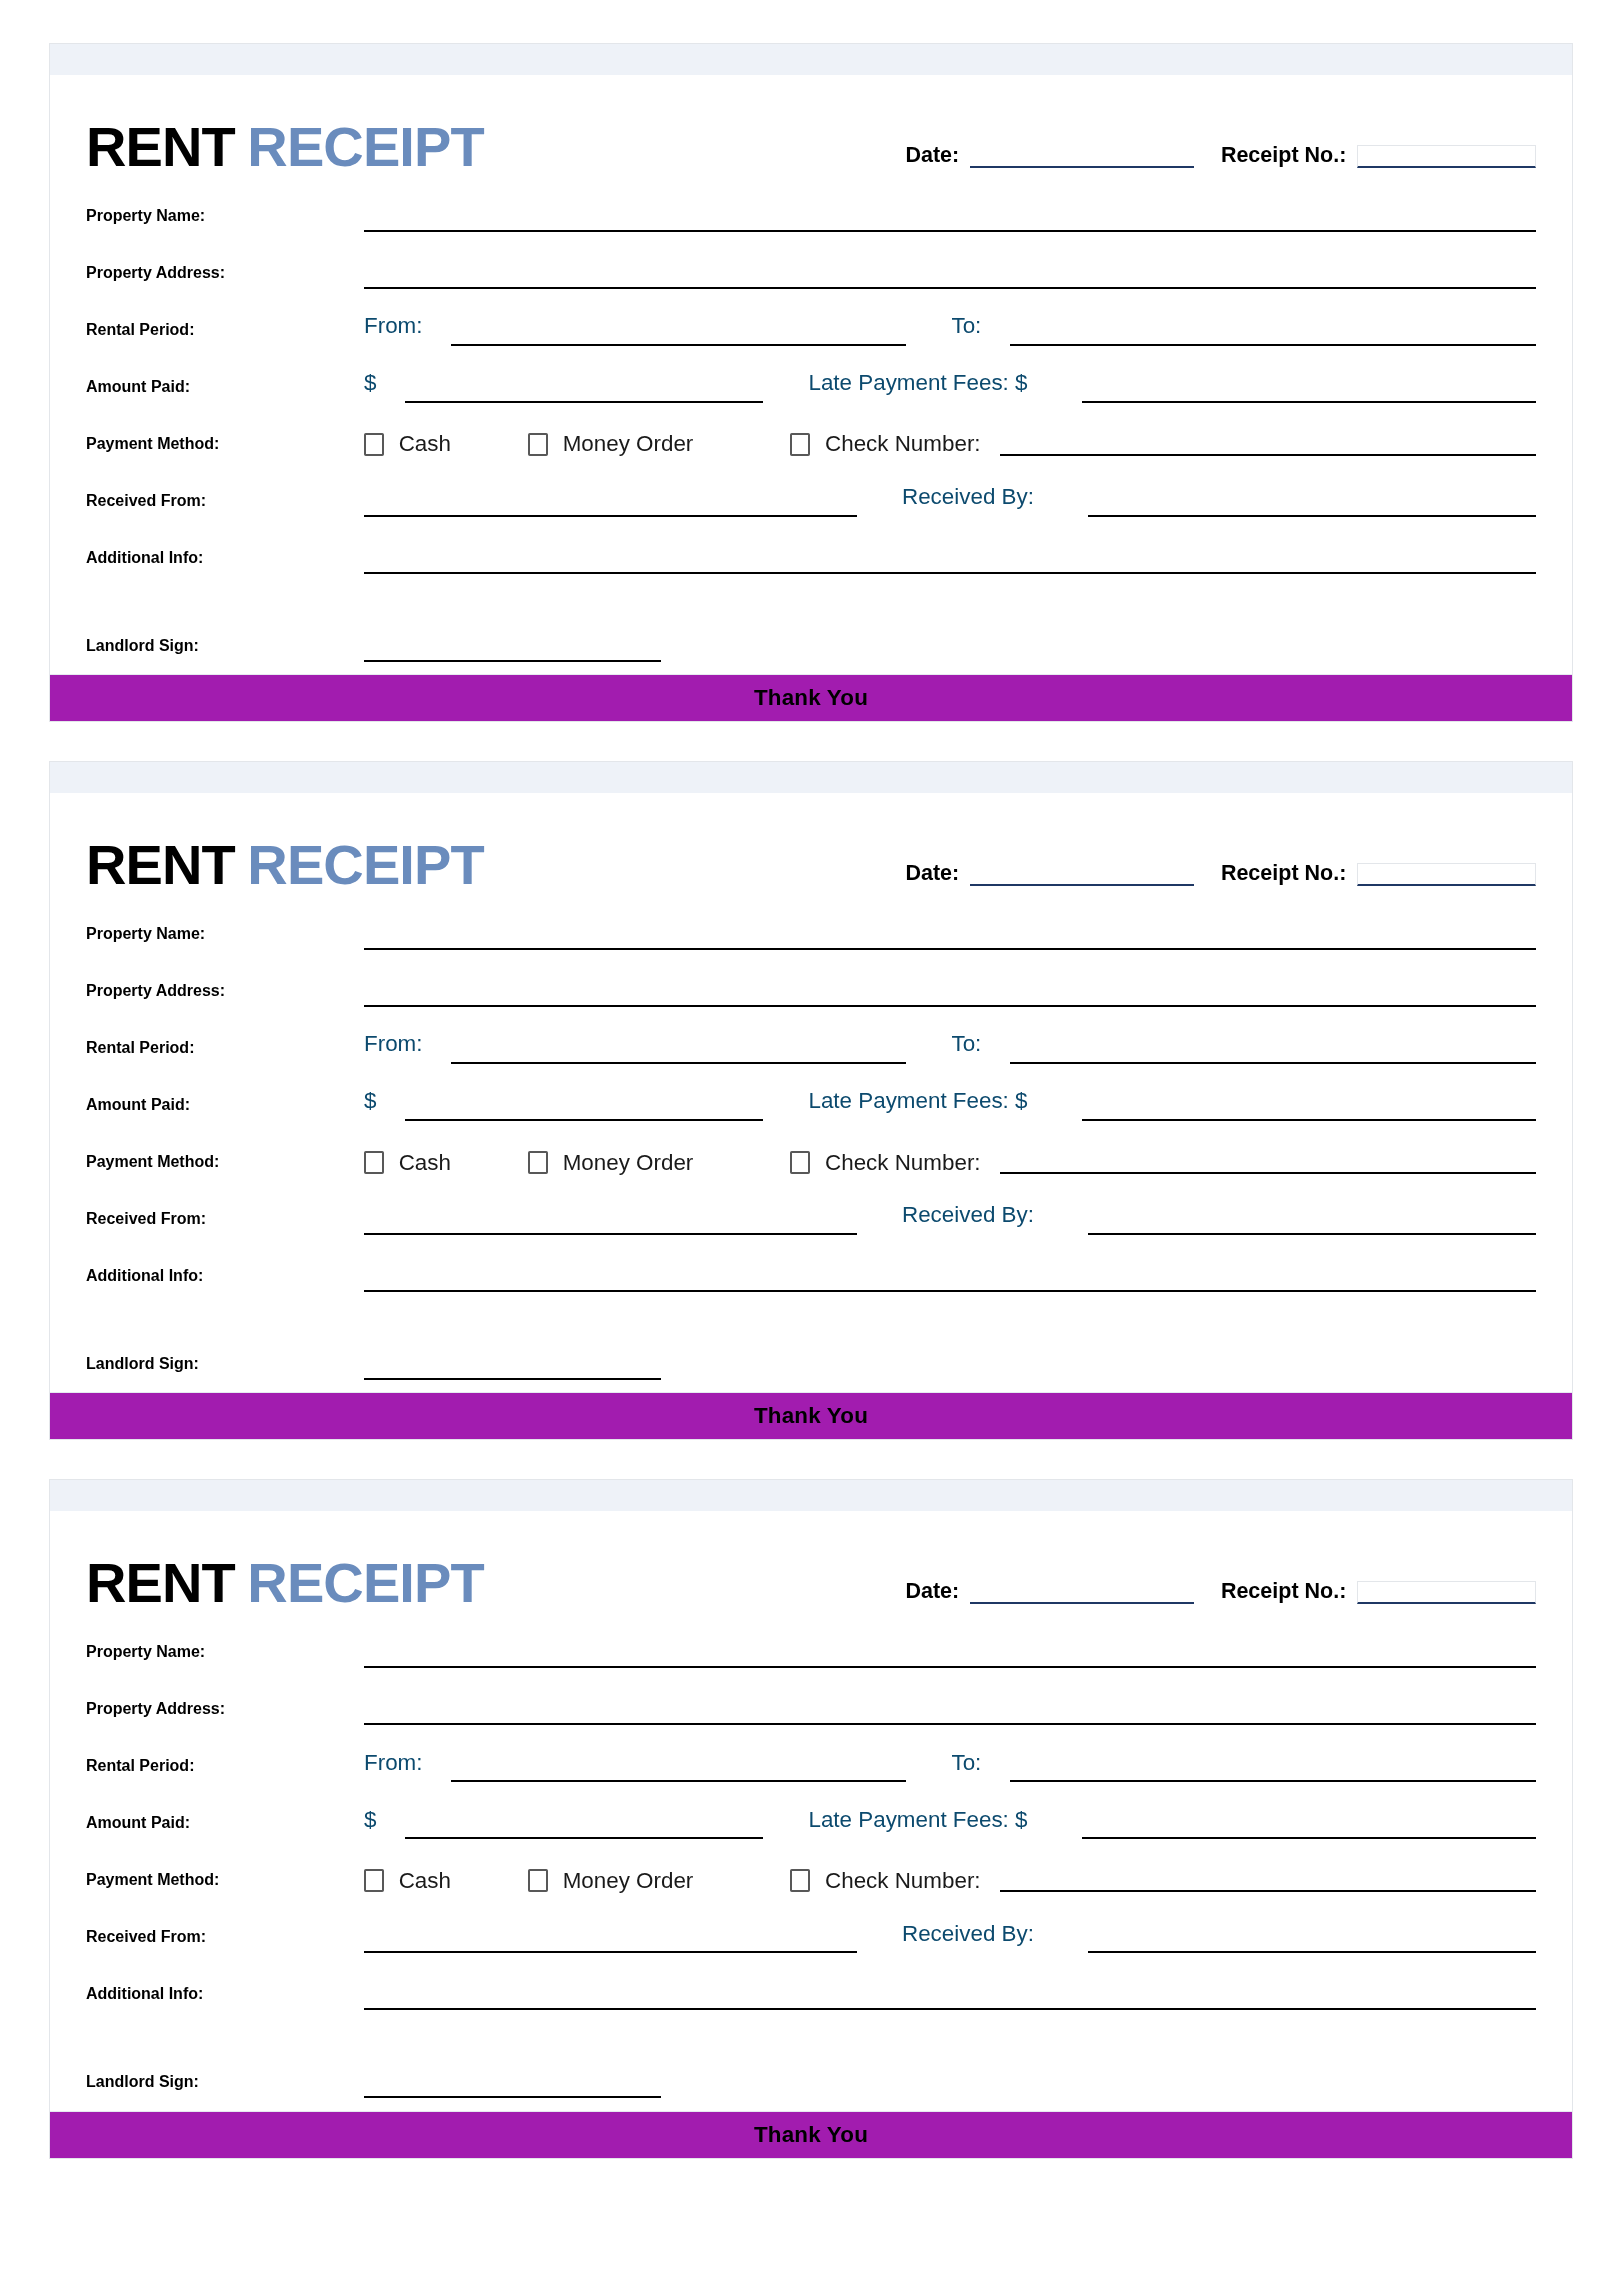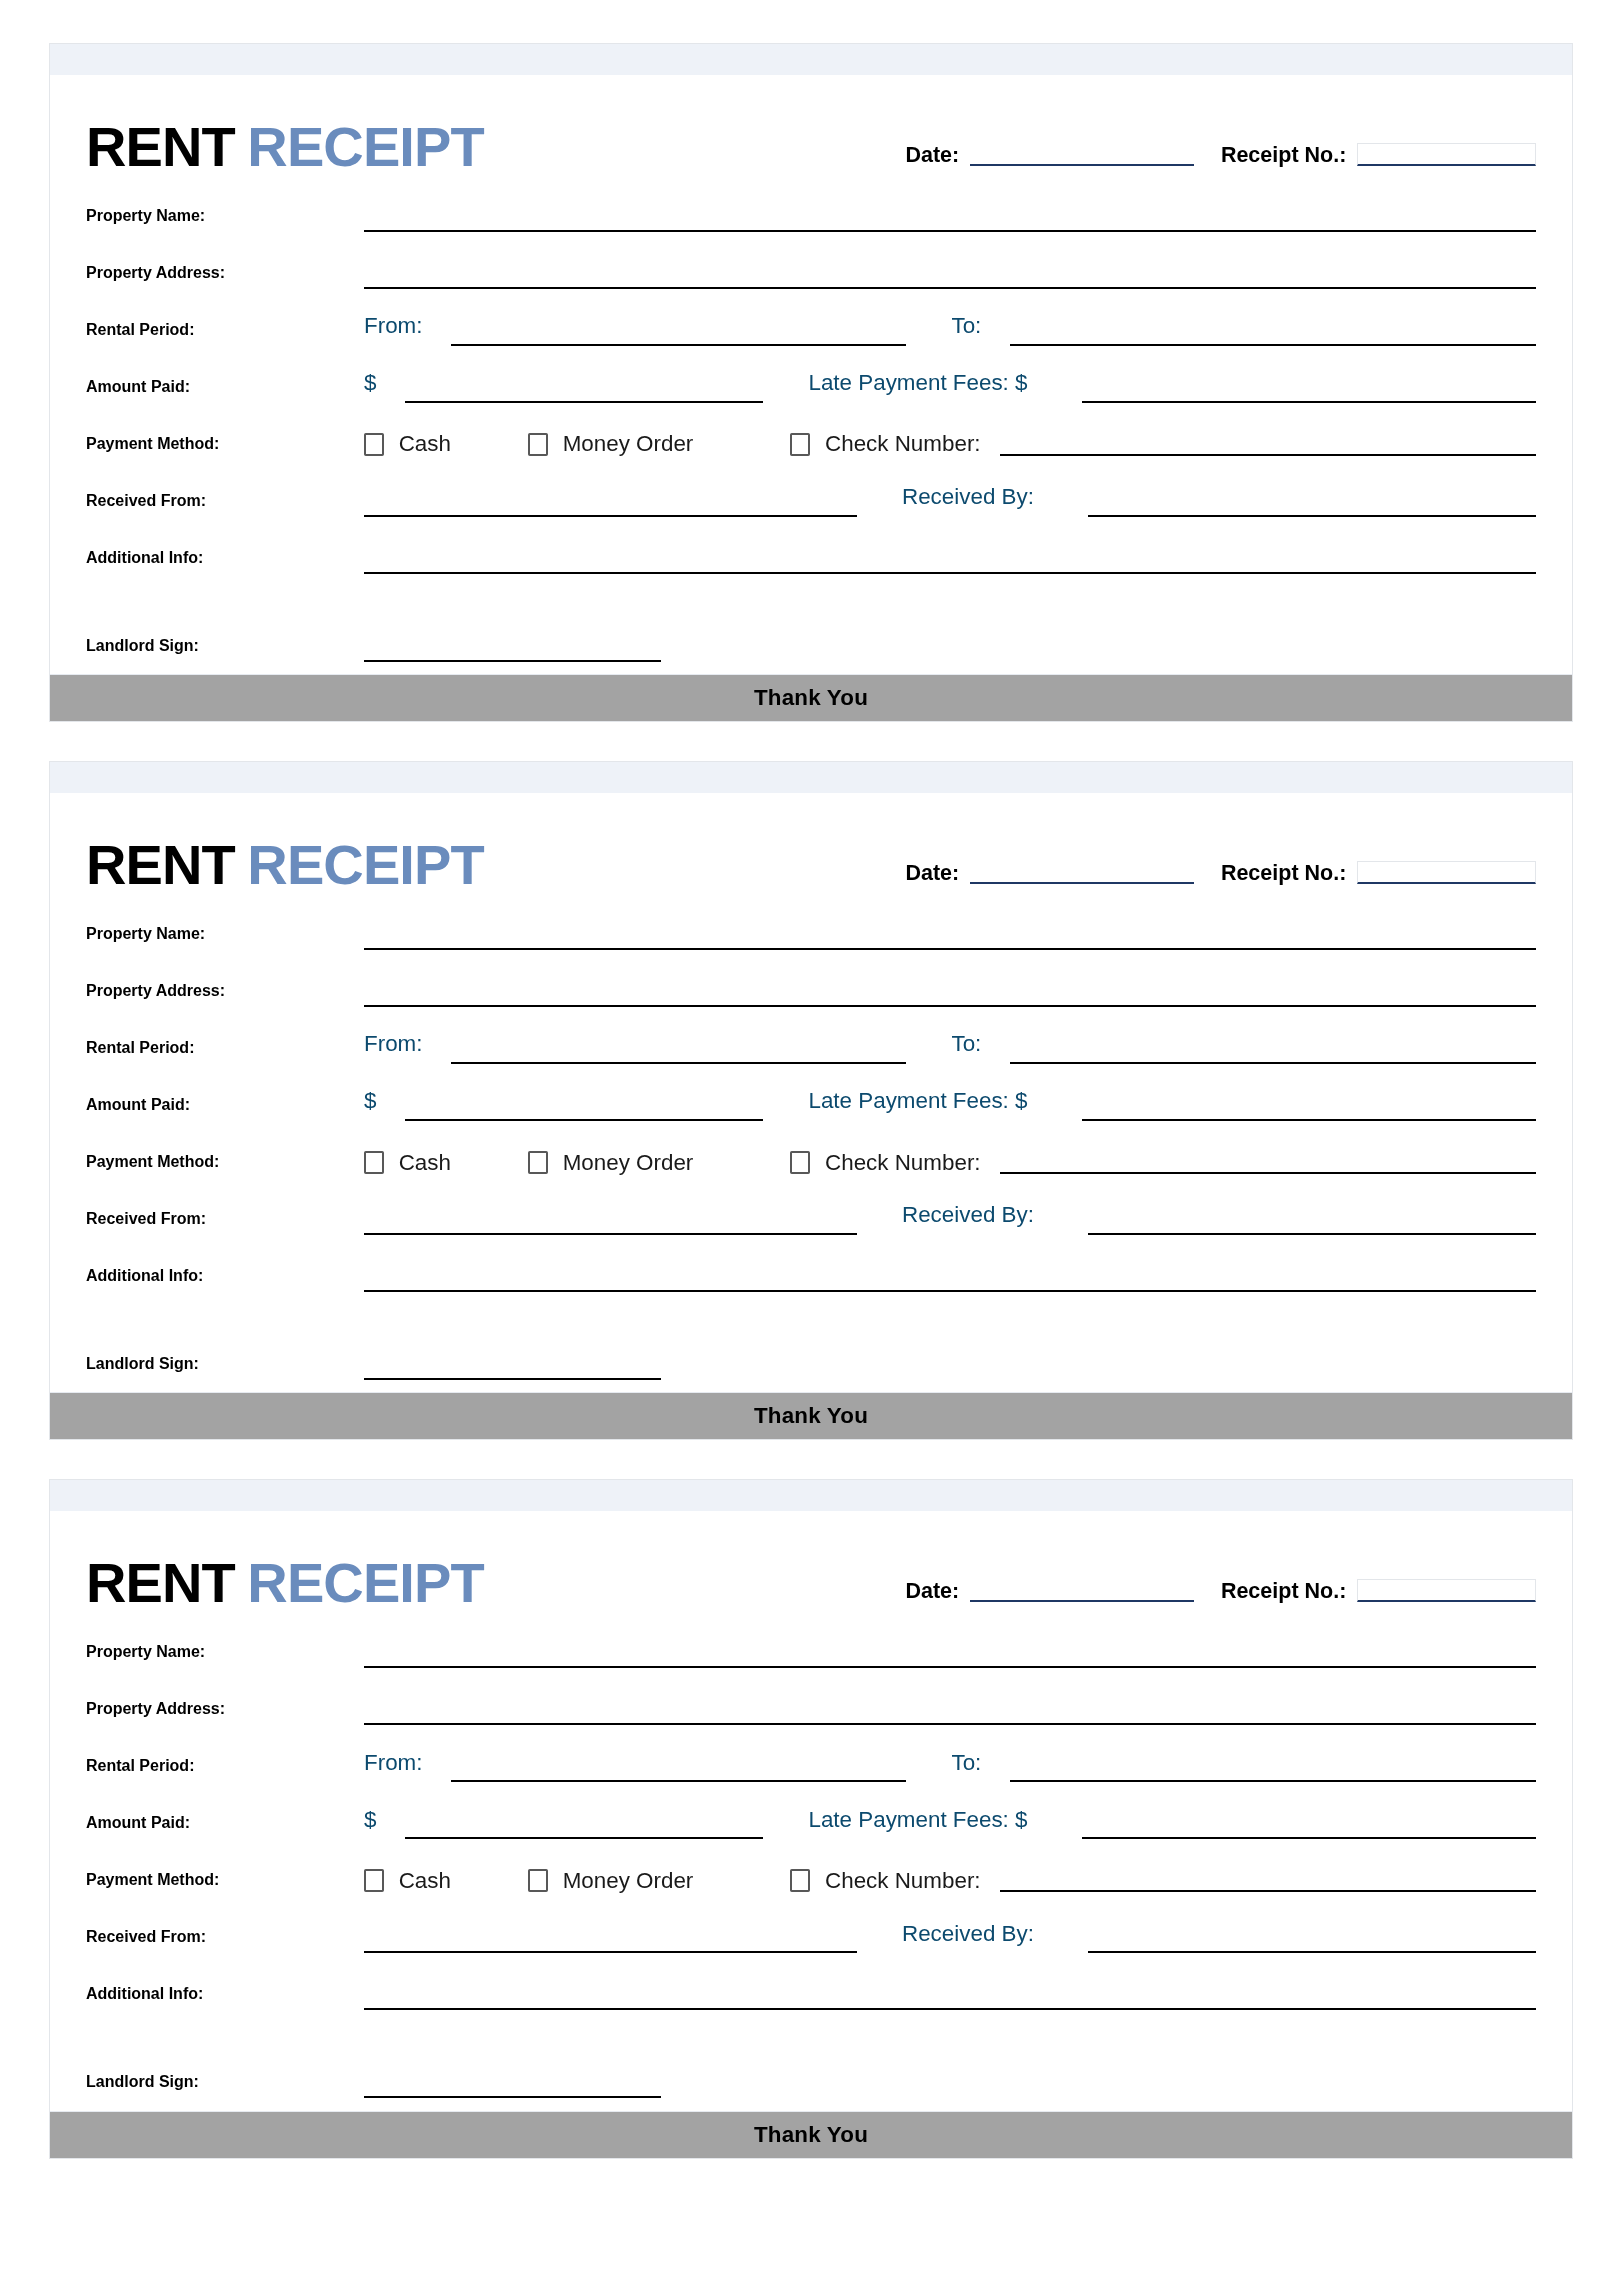--- a/index.html
+++ b/index.html
@@ -54,20 +54,21 @@
     letter-spacing: -0.9px;
     line-height: 1;
     white-space: nowrap;
   }
   .title .t-rent   { color: #000000; }
   .title .t-receipt{ color: #6a8cbd; margin-left: 12.5px; }
 
   .title-meta {
     flex: 1 1 auto;
     display: flex;
+    align-items: flex-end;
     justify-content: flex-end;
     padding-bottom: 7.2px;
   }
 
   .meta-label {
     font-size: 21.5px;
     font-weight: bold;
     color: #000;
     white-space: nowrap;
   }
@@ -161,21 +162,21 @@
     border-bottom: 2.7px solid #000000;
     height: 27px;
     flex: 1 1 auto;
     margin-left: 19.7px;
     align-self: flex-end;
   }
 
   
   .thank-band {
     height: 47px;
-    background: #a3a3a3;
+    background: #a21caf;
     border-top: 0.9px solid #e6eaf0;
     display: flex;
     align-items: center;
     justify-content: center;
   }
   .thank-text {
     font-size: 22.4px;
     font-weight: bold;
     color: #000000;
     letter-spacing: 0.2px;

